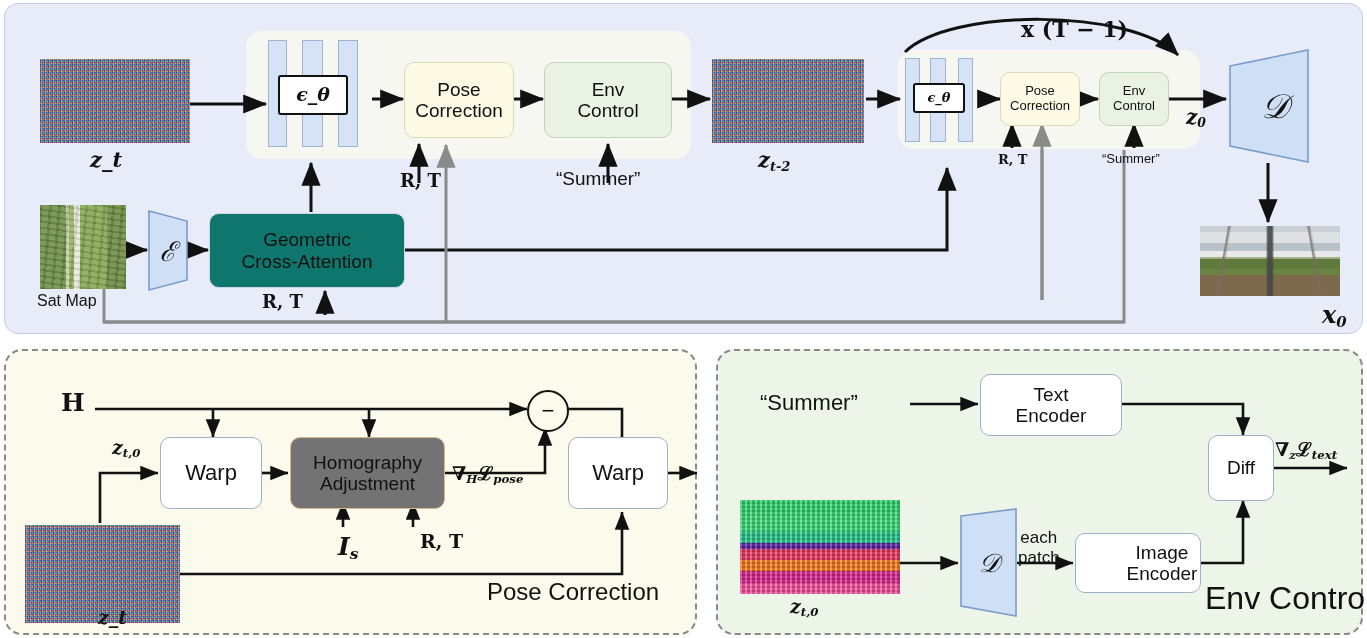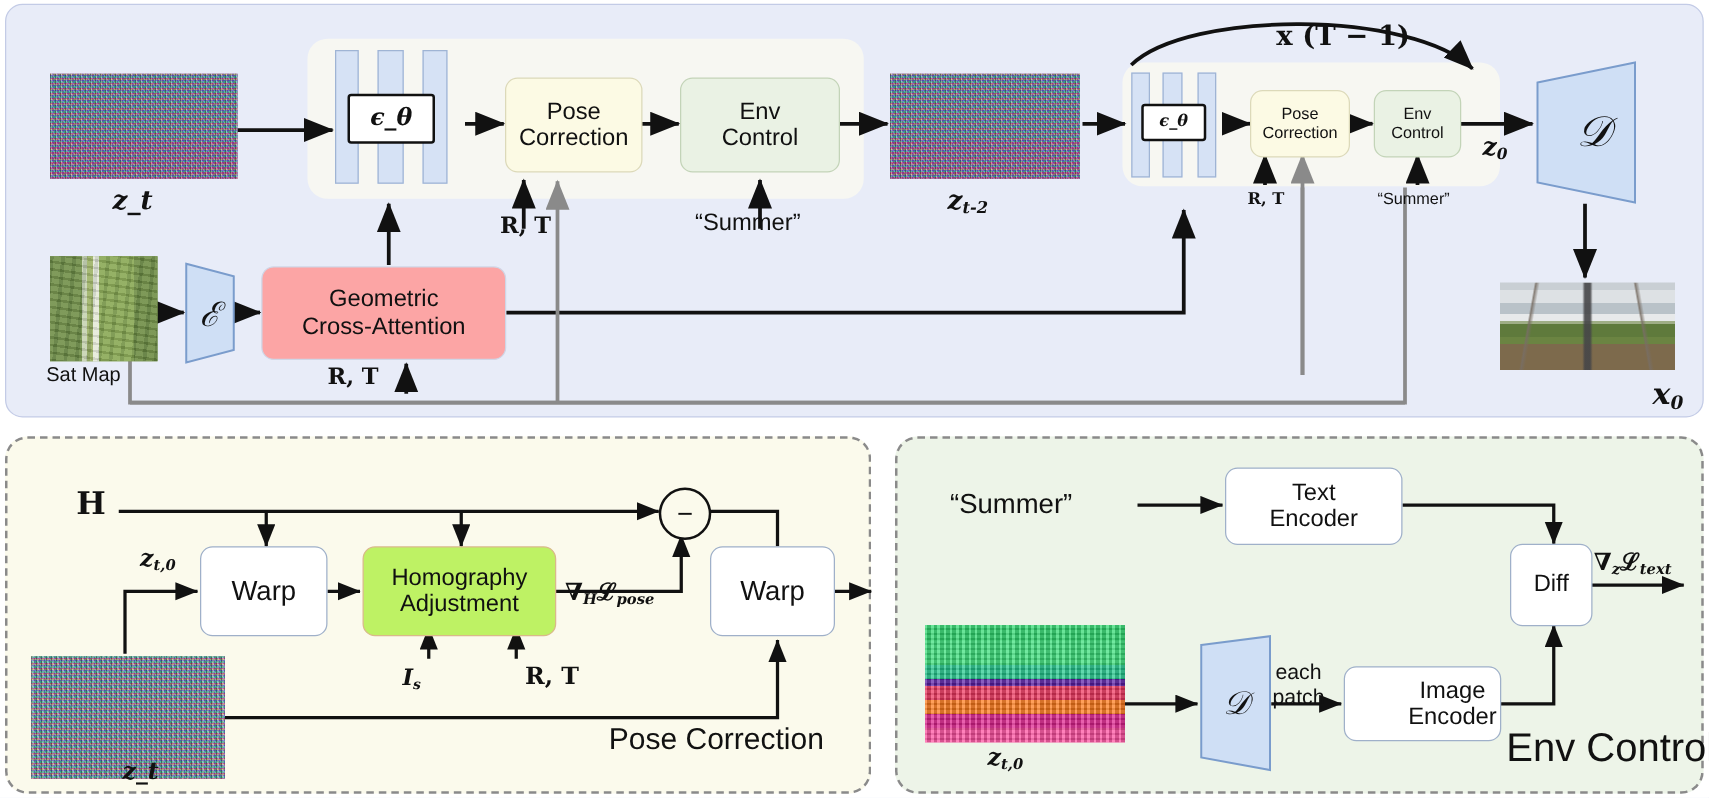--- a/index.html
+++ b/index.html
@@ -18,22 +18,22 @@
   
   .step-wrap{position:absolute;background:#f7f7f2;border-radius:16px;}
 
   
   .nbox{position:absolute;box-sizing:border-box;display:flex;align-items:center;
         justify-content:center;text-align:center;border-radius:10px;
         line-height:1.12;color:#111;}
   .box-pose{background:#fcfae4;border:1.5px solid #dcd9b9;}
   .box-env{background:#eaf2e4;border:1.5px solid #c3d4b8;}
   .box-white{background:#ffffff;border:1.5px solid #9fb0c9;}
-  .box-plain{background:#fca5a5;border:1.5px solid #cfd6e6;}
-  .box-homog{background:#bef264;border:1.5px solid #d9b98a;}
+  .box-plain{background:#0f766e;border:1.5px solid #cfd6e6;}
+  .box-homog{background:#737373;border:1.5px solid #d9b98a;}
   .box-dark{background:#ffffff;border:2px solid #111;border-radius:3px;text-align:center;}
 
   
   .ubar{position:absolute;background:#d6e2f5;border:1px solid #9fb4d4;}
 
   
   .trap{position:absolute;display:flex;align-items:center;justify-content:center;}
   .trap svg{position:absolute;left:0;top:0;}
   .trap span{position:relative;z-index:2;font-family:"DejaVu Serif","Liberation Serif",serif;
              font-style:italic;color:#111;}
@@ -294,21 +294,21 @@
               font-size:22px;color:#111;line-height:1;">
     <span>−</span>
   </div>
 
   <div class="lbl mathb" style="left:452px;top:460px;font-size:19px;">∇<span class="sub">H</span>ℒ<span class="sub">pose</span></div>
 
   <div class="nbox box-white" style="left:568px;top:437px;width:100px;height:72px;font-size:22px;">
     <span>Warp</span>
   </div>
 
-  <div class="lbl mathi" style="left:322px;top:532px;font-size:18px;text-align:right;">I<span class="sub">s</span></div>
+  <div class="lbl mathi" style="left:338px;top:532px;font-size:25px;text-align:right;">I<span class="sub">s</span></div>
   <div class="lbl mathb" style="left:420px;top:530px;font-size:19px;">R, T</div>
 
   <div class="imgbox noise" style="left:25px;top:525px;width:155px;height:98px;"></div>
   <div class="lbl mathi" style="left:98px;top:606px;font-size:19px;">z_t</div>
 
   <div class="lbl plain" style="left:487px;top:578px;font-size:24px;">Pose  Correction</div>
 
   <div class="lbl plain" style="left:760px;top:390px;font-size:22px;">“Summer”</div>
 
   <div class="nbox box-white" style="left:980px;top:374px;width:142px;height:62px;font-size:19px;flex-direction:column;">

